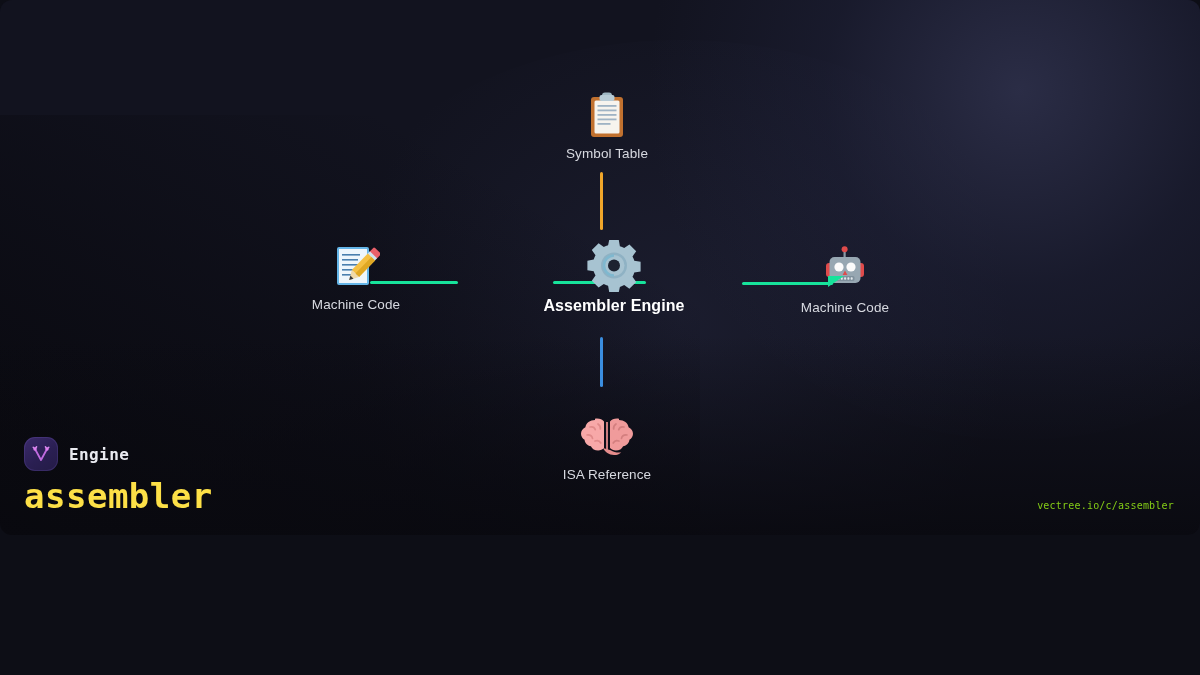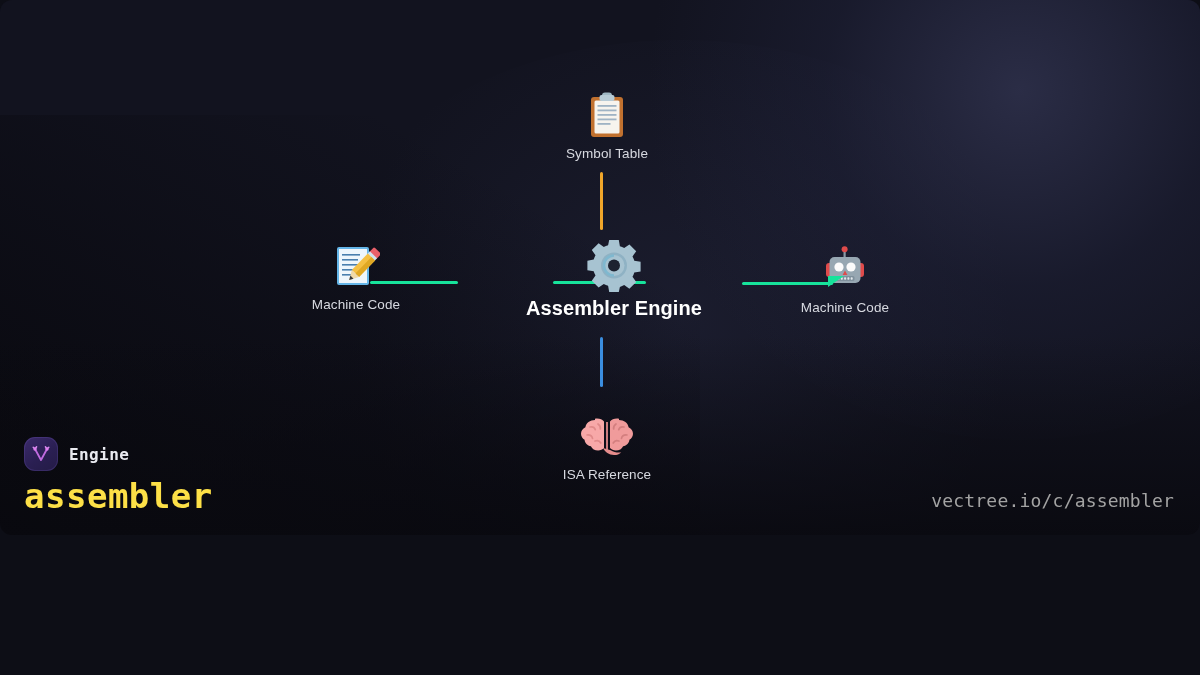--- a/index.html
+++ b/index.html
@@ -84,21 +84,21 @@
   .node .label {
     display: block;
     margin-top: 6px;
     font-size: 13.5px;
     color: #d7d9e0;
     letter-spacing: 0.1px;
     white-space: nowrap;
   }
   .node.is-center .label {
     font-weight: bold;
-    font-size: 20px;
+    font-size: 16px;
     color: #ffffff;
   }
 
   .arrowhead {
     position: absolute;
     width: 0;
     height: 0;
     z-index: 2;
   }
 
@@ -137,22 +137,22 @@
     font-weight: bold;
     color: #fde047;
     letter-spacing: 0.5px;
     line-height: 1;
   }
   .footer-url {
     position: absolute;
     right: 26px;
     bottom: 24px;
     font-family: "DejaVu Sans Mono", monospace;
-    font-size: 18px;
-    color: #a3a3a3;
+    font-size: 10px;
+    color: #84cc16;
     letter-spacing: 0.2px;
     margin-left: 28px;
   }
 </style>
 </head>
 <body>
 
 <div id="stage">
 
   <div class="bg-glow-c"></div>

